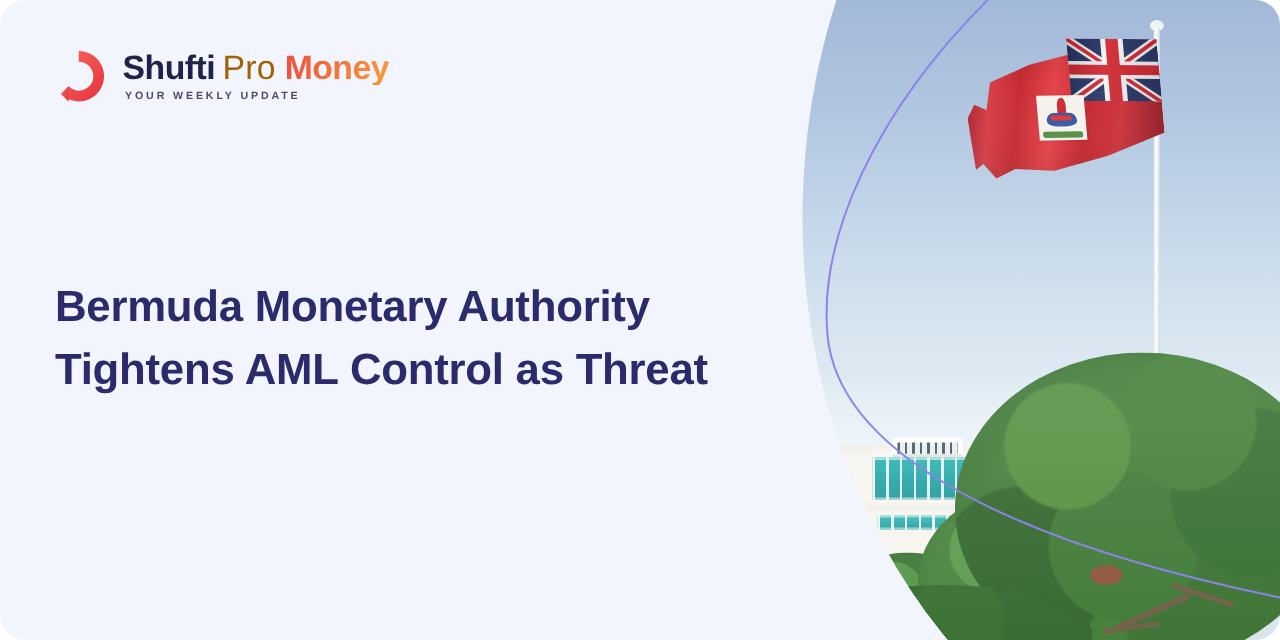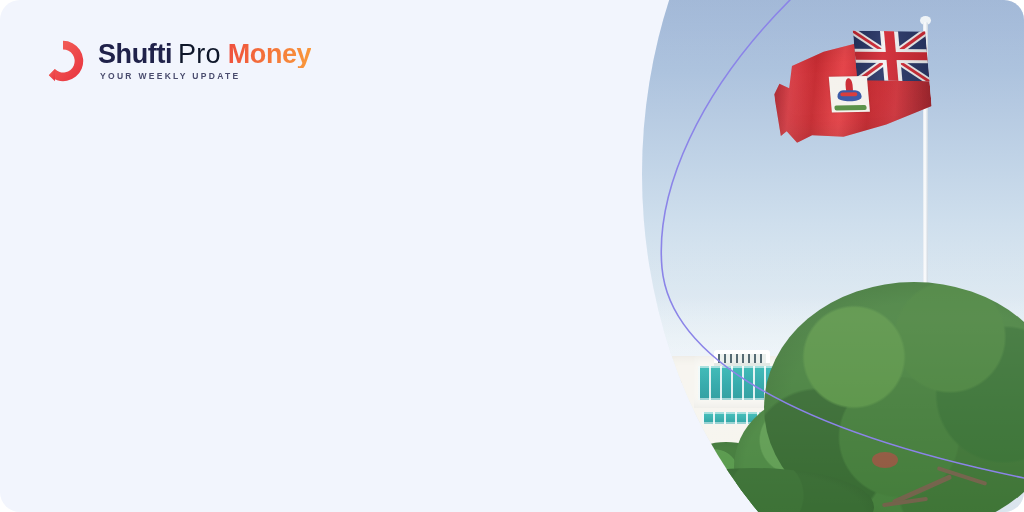--- a/index.html
+++ b/index.html
@@ -377,21 +377,21 @@
   .logo-words {
     display: flex;
     align-items: baseline;
     font-size: 27px;
     line-height: 1;
     letter-spacing: -0.4px;
   }
   .w-shufti { font-weight: bold; color: #20224a; }
   .w-pro {
     font-weight: normal;
-    color: #0f172a;
+    color: #a16207;
     margin-left: 6px;
     letter-spacing: 0.2px;
   }
   .w-news {
     font-weight: bold;
     margin-left: 7px;
     background: linear-gradient(100deg, #ef4f3e 0%, #f4713a 45%, #f99a3b 100%);
     -webkit-background-clip: text;
     background-clip: text;
     color: transparent;
@@ -520,15 +520,17 @@
       <div class="logo-words">
         <span class="w-shufti">Shufti</span>
         <span class="w-pro">Pro</span>
         <span class="w-news">Money</span>
       </div>
       <div class="logo-tag">YOUR WEEKLY UPDATE</div>
     </div>
   </div>
 
   <h1 class="headline">
+    <span class="ln">Bermuda Monetary Authority</span>
+    <span class="ln">Tightens AML Control as Threat</span>
   </h1>
 
 </div>
 
 </body></html>

